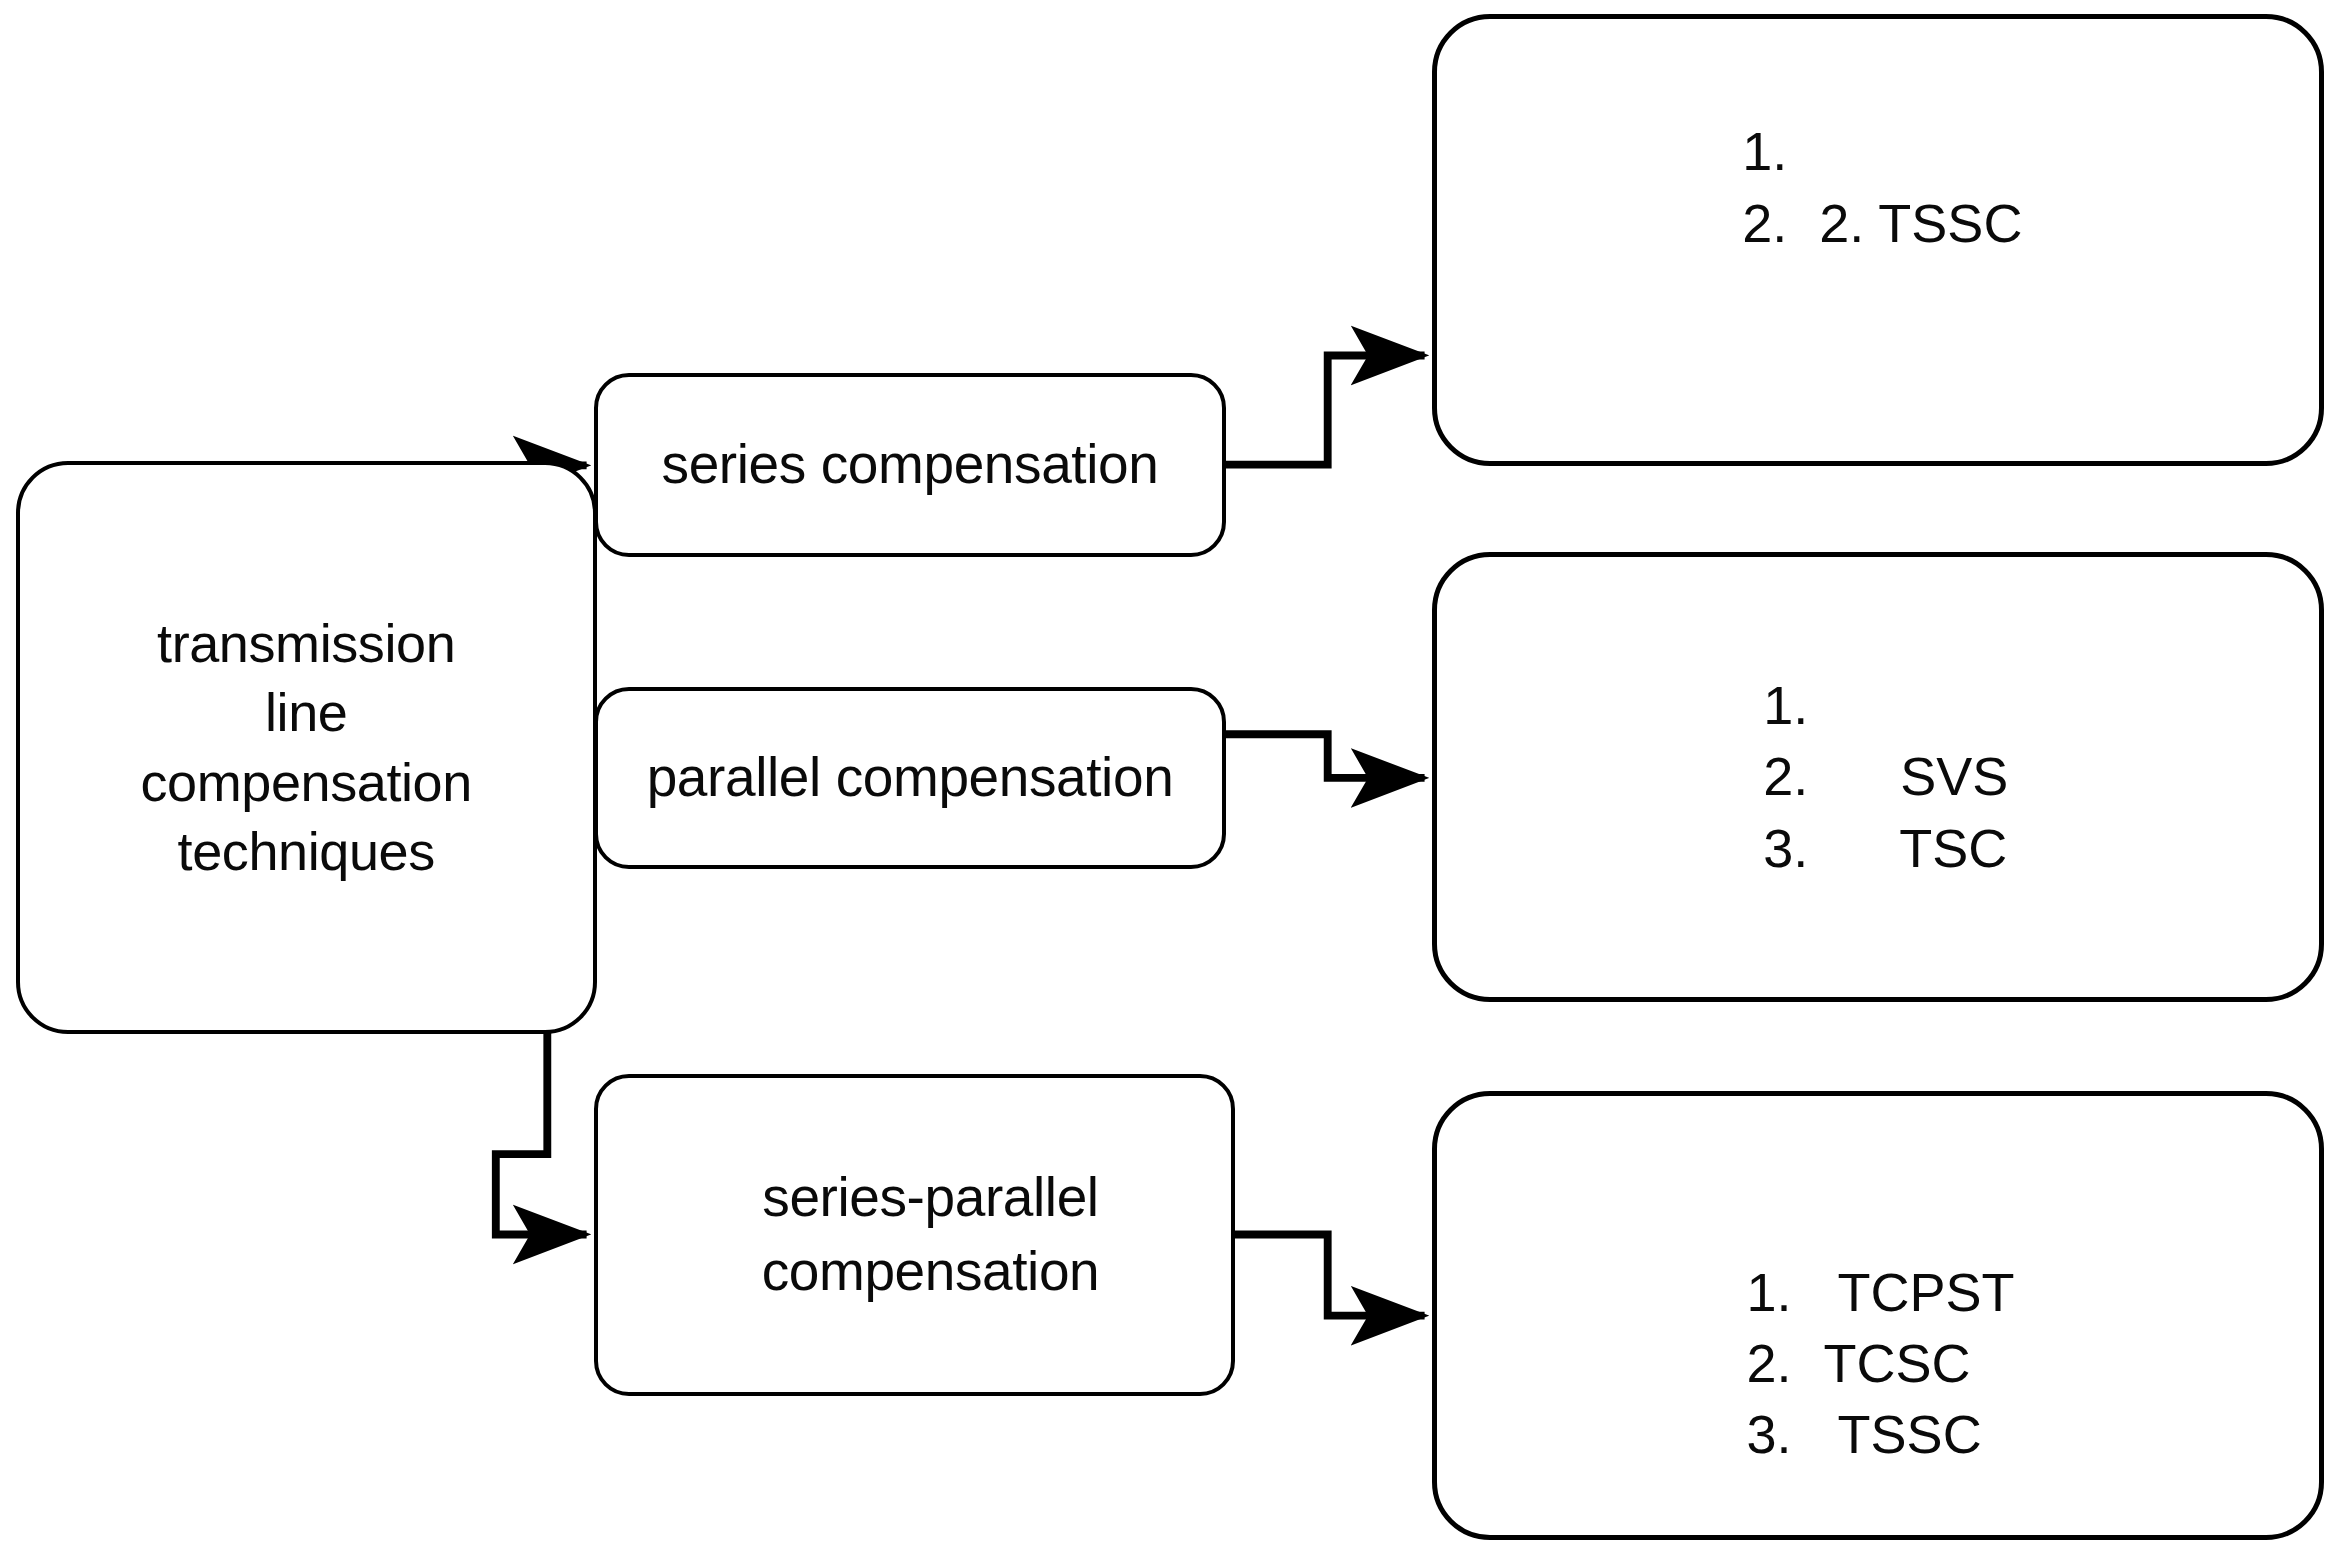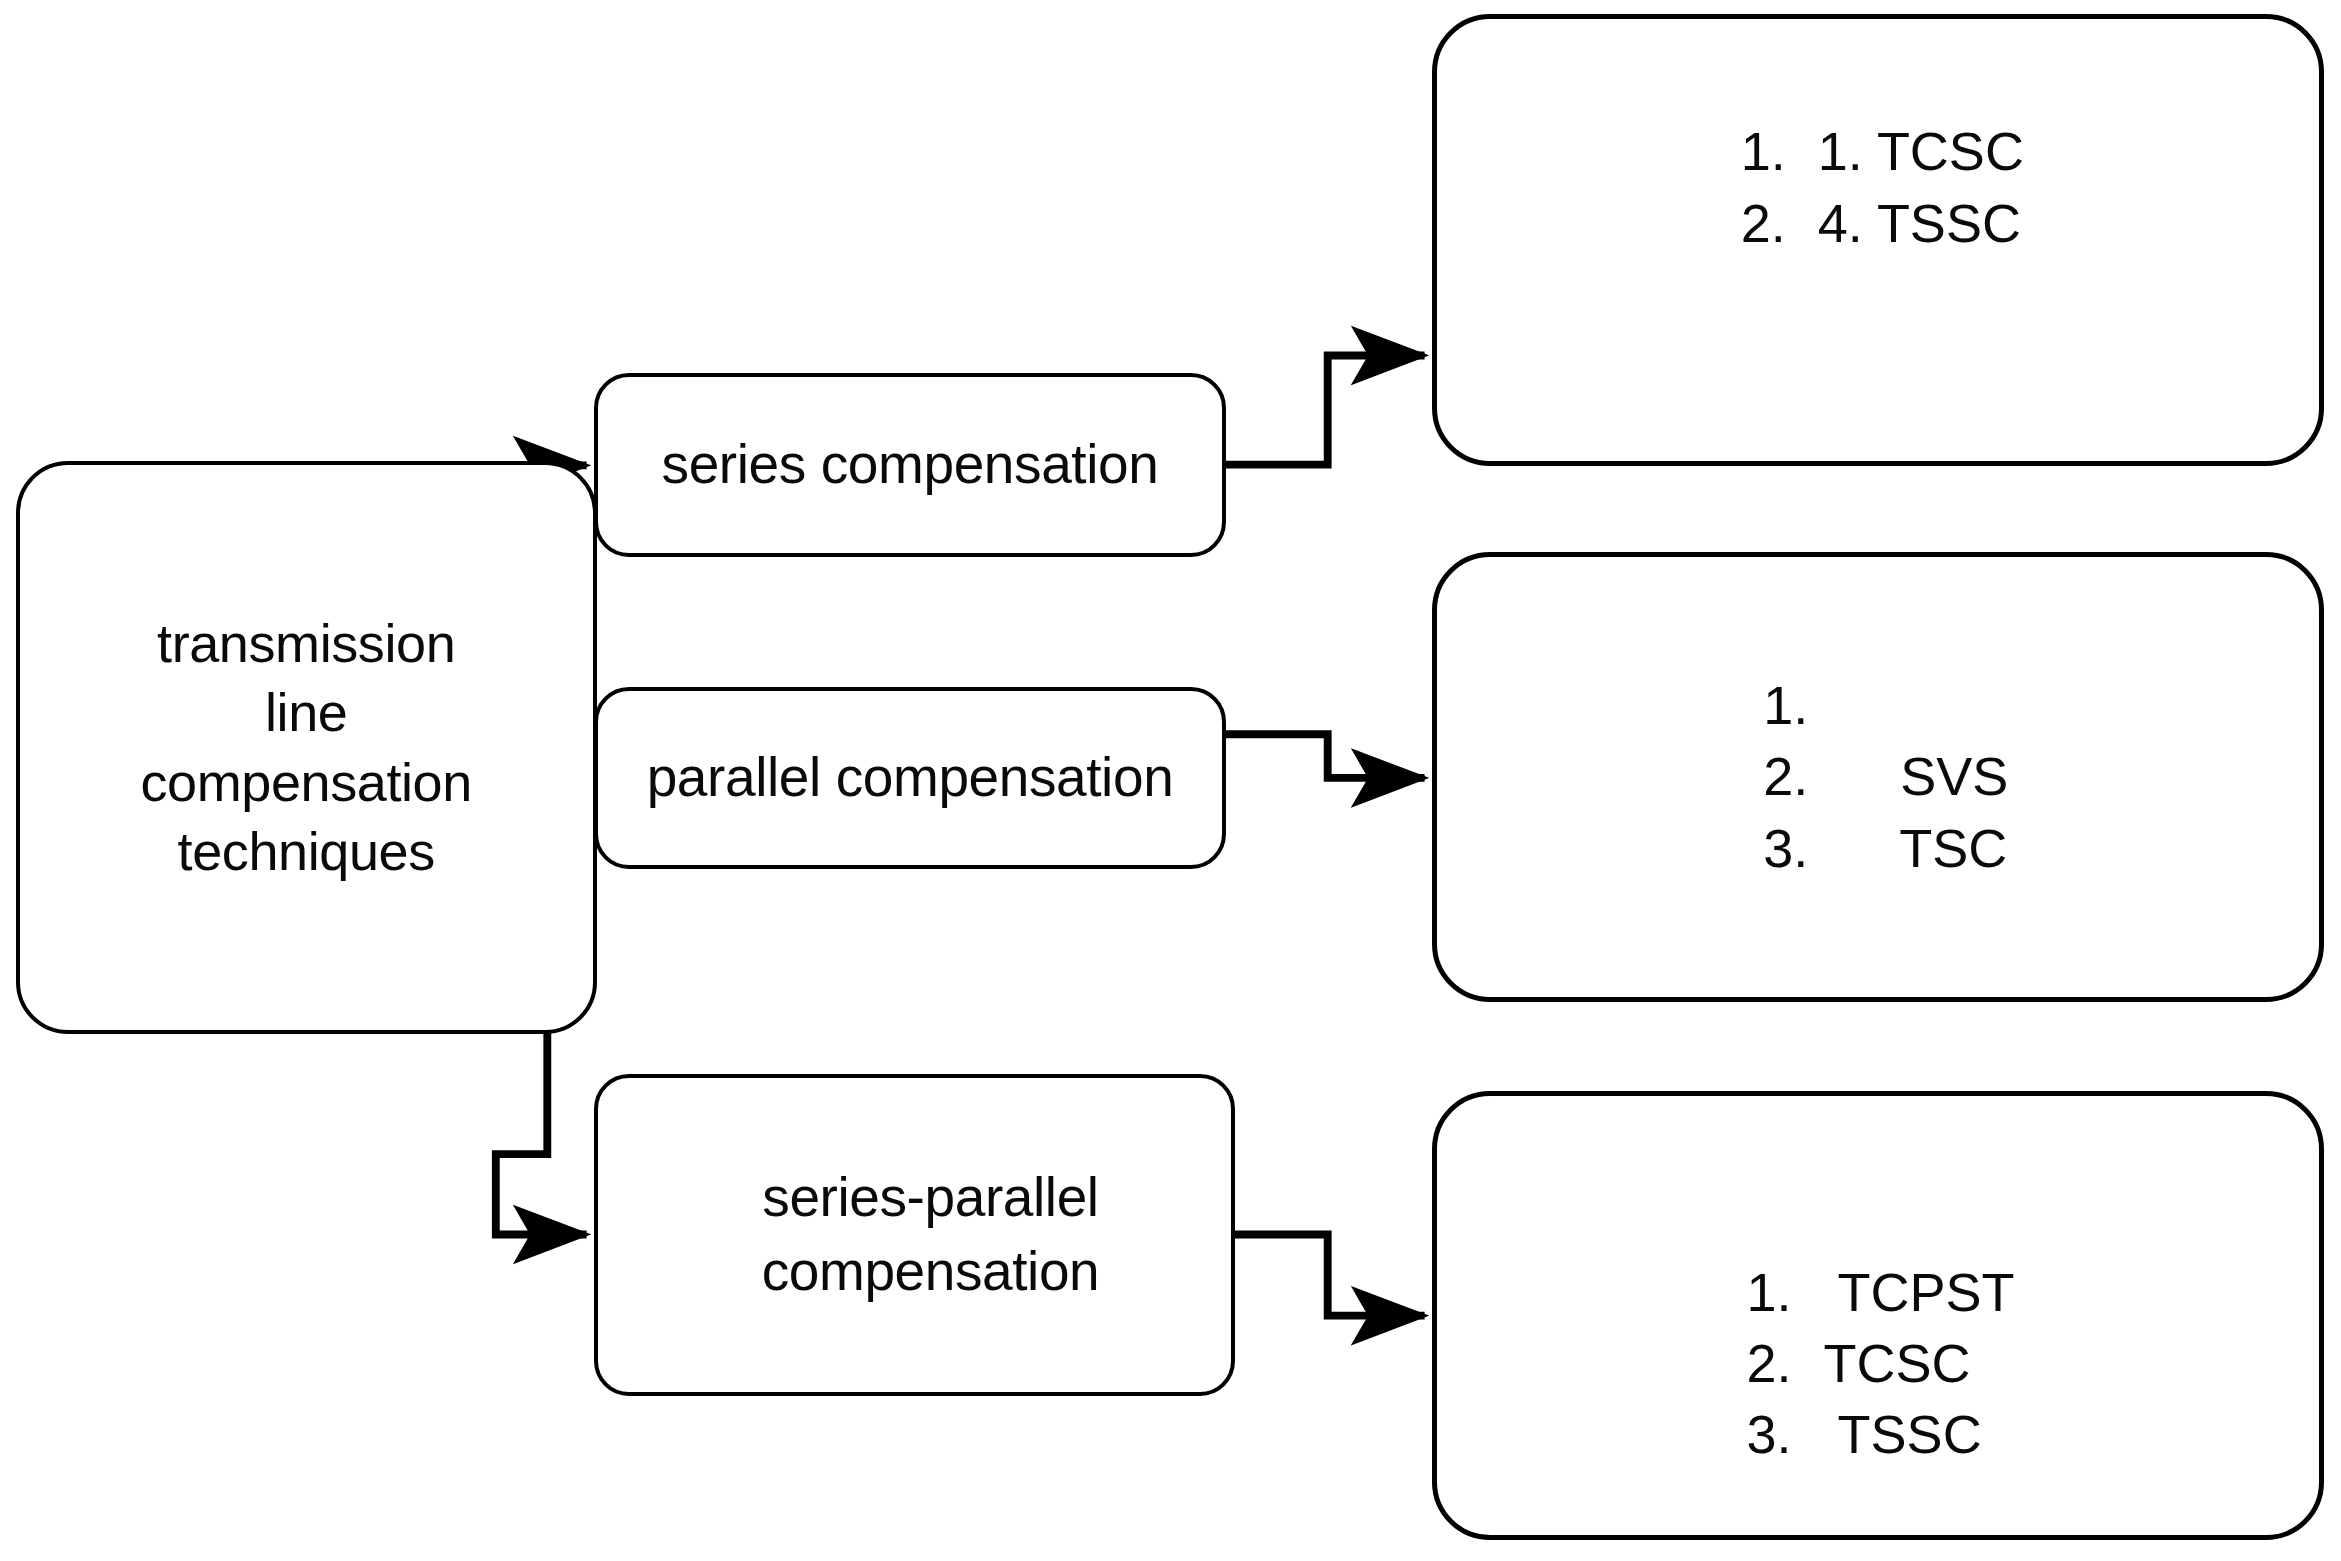--- a/index.html
+++ b/index.html
@@ -159,25 +159,24 @@
 
   <div class="node" id="node-series-parallel">
     <div class="node-label">series-parallel
 compensation</div>
   </div>
 
   <div class="leaf" id="leaf-1">
     <ol class="leaf-list">
       <li class="leaf-item">
         <span class="leaf-num">1.</span>
-        <span class="leaf-text">1. TCSC</span>
       </li>
       <li class="leaf-item">
         <span class="leaf-num">2.</span>
-        <span class="leaf-text">4. TSSC</span>
+        <span class="leaf-text">2. TSSC</span>
       </li>
     </ol>
   </div>
 
   <div class="leaf" id="leaf-2">
     <ol class="leaf-list">
       <li class="leaf-item">
         <span class="leaf-num">1.</span>
       </li>
       <li class="leaf-item">

